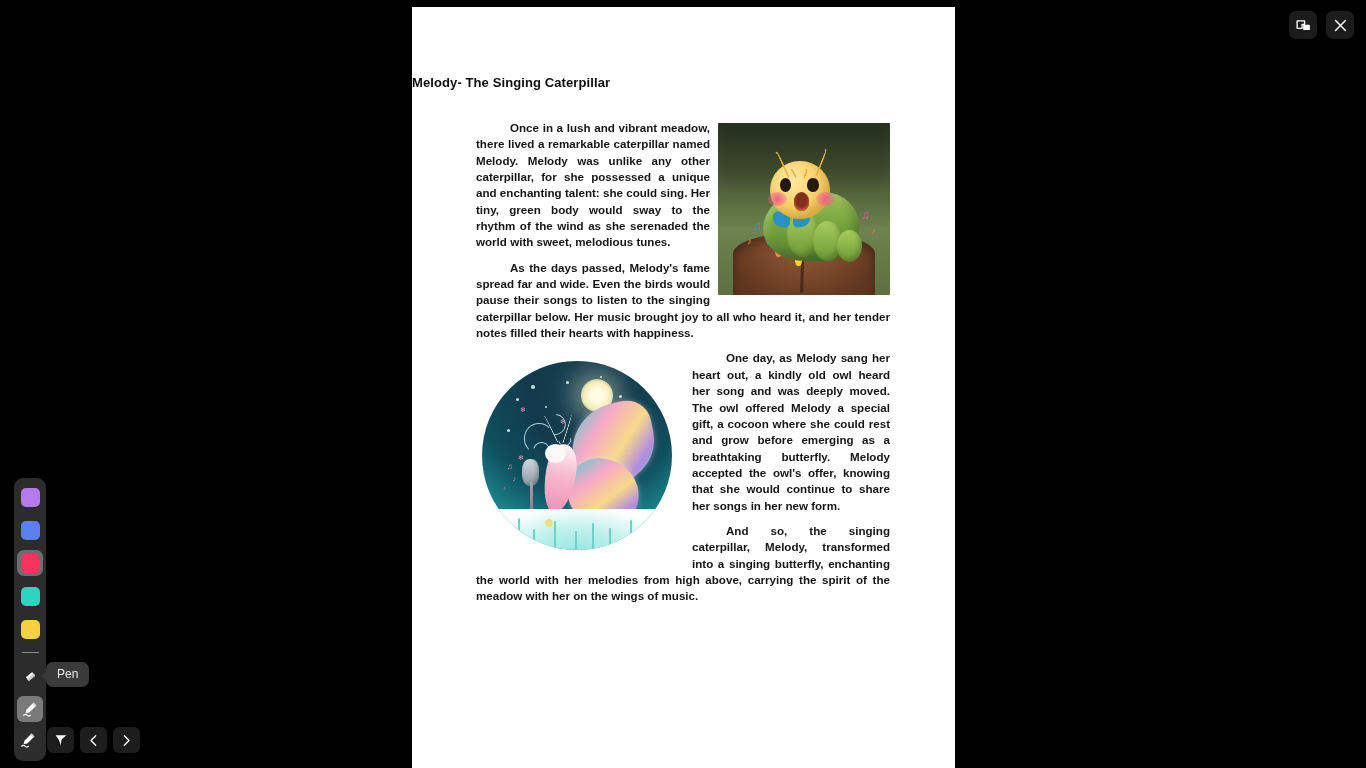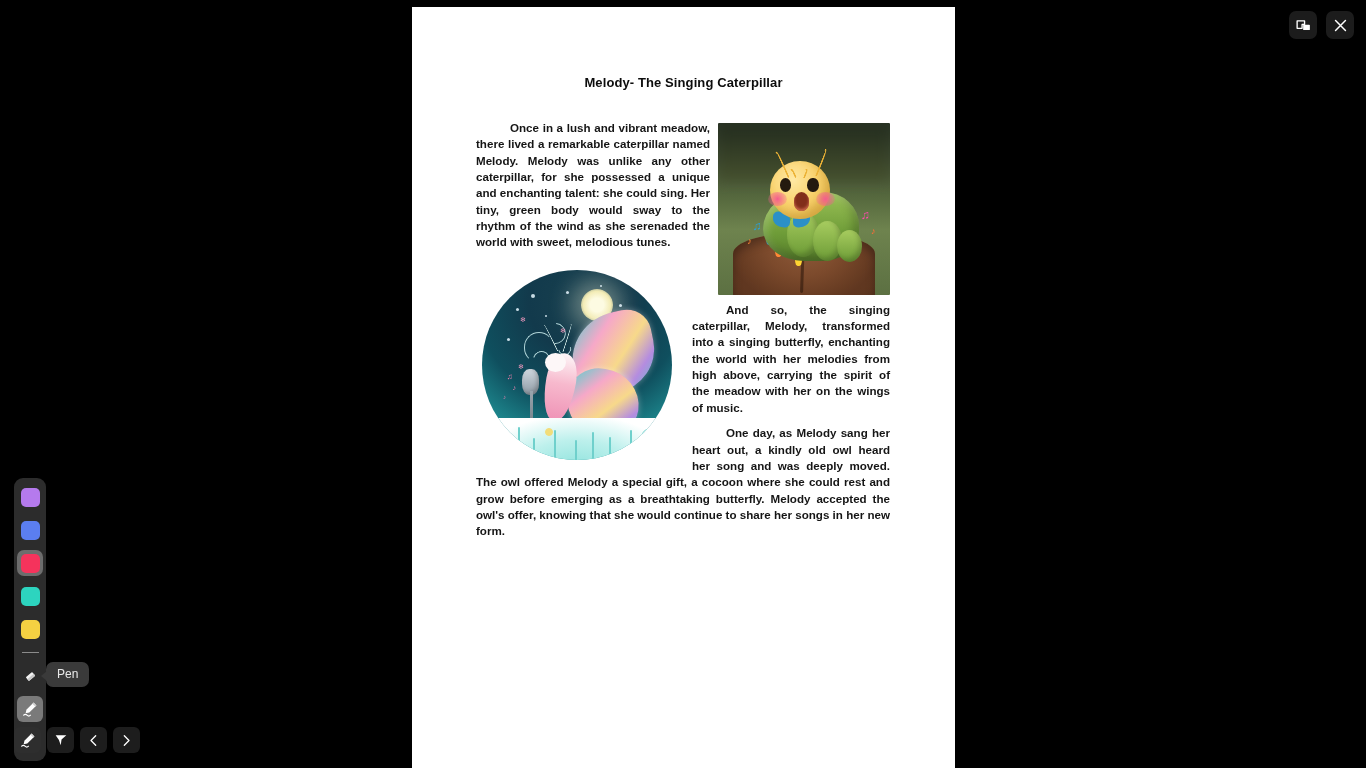--- a/index.html
+++ b/index.html
@@ -14,21 +14,21 @@
 
   
   #page {
     position: absolute;
     left: 412px; top: 7px;
     width: 543px; height: 761px;
     background: #ffffff;
   }
   #doc-title {
     position: absolute; left: 0; top: 68px;
-    width: 543px; text-align: center;
+    width: 543px; text-align: left;
     font-size: 13px; font-weight: bold; color: #0d0d0d;
     letter-spacing: .1px;
   }
   #doc-body {
     position: absolute; left: 64px; top: 113px;
     width: 414px;
     font-size: 11.6px; line-height: 16.35px;
     color: #151515; text-align: justify;
   }
   #doc-body p { text-indent: 34px; margin: 0 0 9px 0; font-weight: bold; }
@@ -249,20 +249,21 @@
           <div class="ant r" style="left:56%; top:14%;"></div>
           <div class="eye l"></div>
             <div class="eye r"></div>
           <div class="cheek l"></div>
             <div class="cheek r"></div>
           <div class="mouth"></div>
         </div>
       </div>
 
       <p>Once in a lush and vibrant meadow, there lived a remarkable caterpillar named Melody. Melody was unlike any other caterpillar, for she possessed a unique and enchanting talent: she could sing. Her tiny, green body would sway to the rhythm of the wind as she serenaded the world with sweet, melodious tunes.</p>
+      <p>As the days passed, Melody's fame spread far and wide. Even the birds would pause their songs to listen to the singing caterpillar below. Her music brought joy to all who heard it, and her tender notes filled their hearts with happiness.</p>
 
       <div class="fig fig-bfly">
         <div class="bf-scene">
           <div class="bf-circle">
             <div class="moon"></div>
             <div class="star" style="left:18%; top:20%; width:3px; height:3px;"></div>
             <div class="star" style="left:26%; top:13%; width:4px; height:4px;"></div>
             <div class="star" style="left:33%; top:24%; width:2px; height:2px;"></div>
             <div class="star" style="left:44%; top:11%; width:3px; height:3px;"></div>
             <div class="star" style="left:72%; top:18%; width:3px; height:3px;"></div>
@@ -298,22 +299,22 @@
               <div class="blade" style="left:78%; height:72%;"></div>
               <div class="blade" style="left:87%; height:50%;"></div>
               <div class="flower" style="left:8%; bottom:42%; width:11px; height:11px;"></div>
               <div class="flower" style="left:84%; bottom:44%; width:12px; height:12px;"></div>
               <div class="flower" style="left:33%; bottom:56%; width:8px; height:8px; background:#f2dd7a; border-color:#f2dd7a;"></div>
             </div>
           </div>
         </div>
       </div>
 
+      <p>One day, as Melody sang her heart out, a kindly old owl heard her song and was deeply moved. The owl offered Melody a special gift, a cocoon where she could rest and grow before emerging as a breathtaking butterfly. Melody accepted the owl's offer, knowing that she would continue to share her songs in her new form.</p>
       <p>And so, the singing caterpillar, Melody, transformed into a singing butterfly, enchanting the world with her melodies from high above, carrying the spirit of the meadow with her on the wings of music.</p>
-      <p>One day, as Melody sang her heart out, a kindly old owl heard her song and was deeply moved. The owl offered Melody a special gift, a cocoon where she could rest and grow before emerging as a breathtaking butterfly. Melody accepted the owl's offer, knowing that she would continue to share her songs in her new form.</p>
 
     </div>
   </div>
 
   <div id="tool-rail">
 
     <div class="swatch-wrap">
       <div class="swatch" style="background:#b57aed;"></div>
     </div>
     <div class="swatch-wrap">

